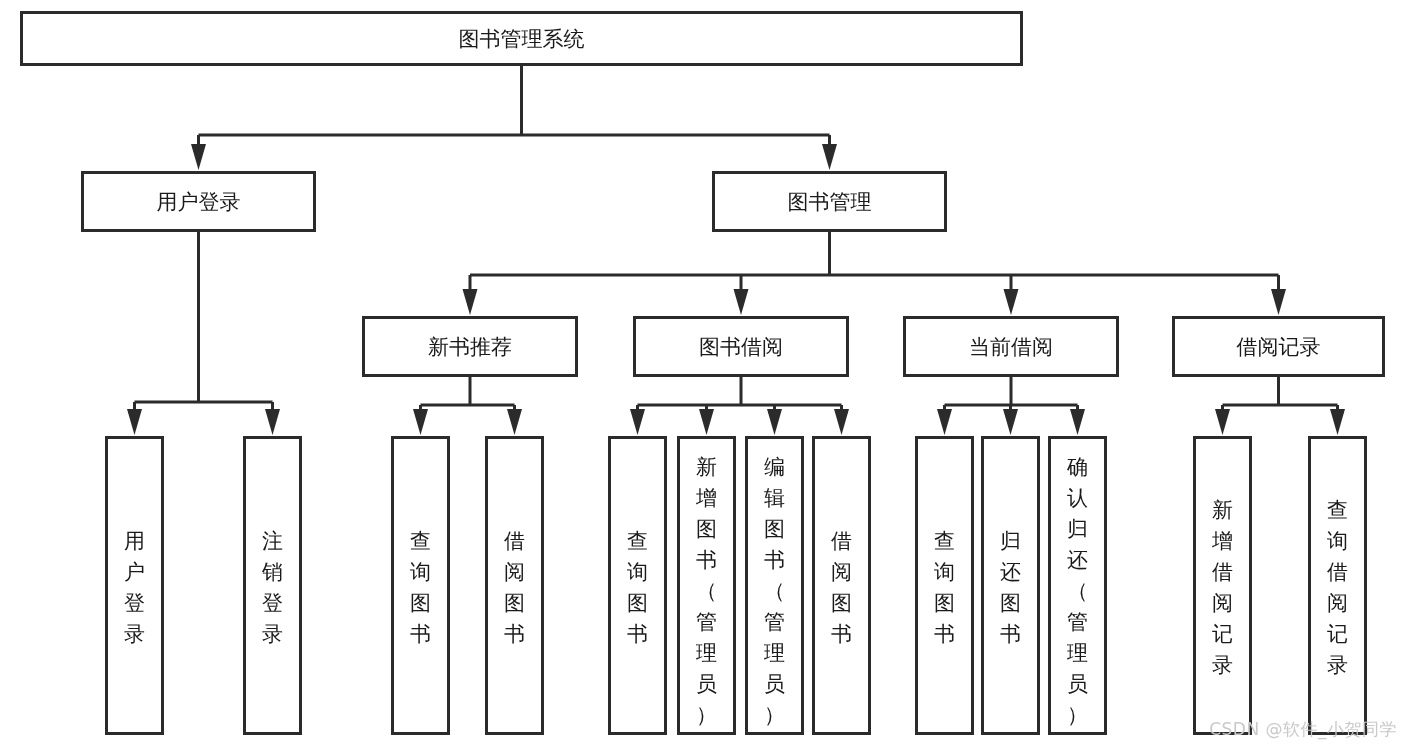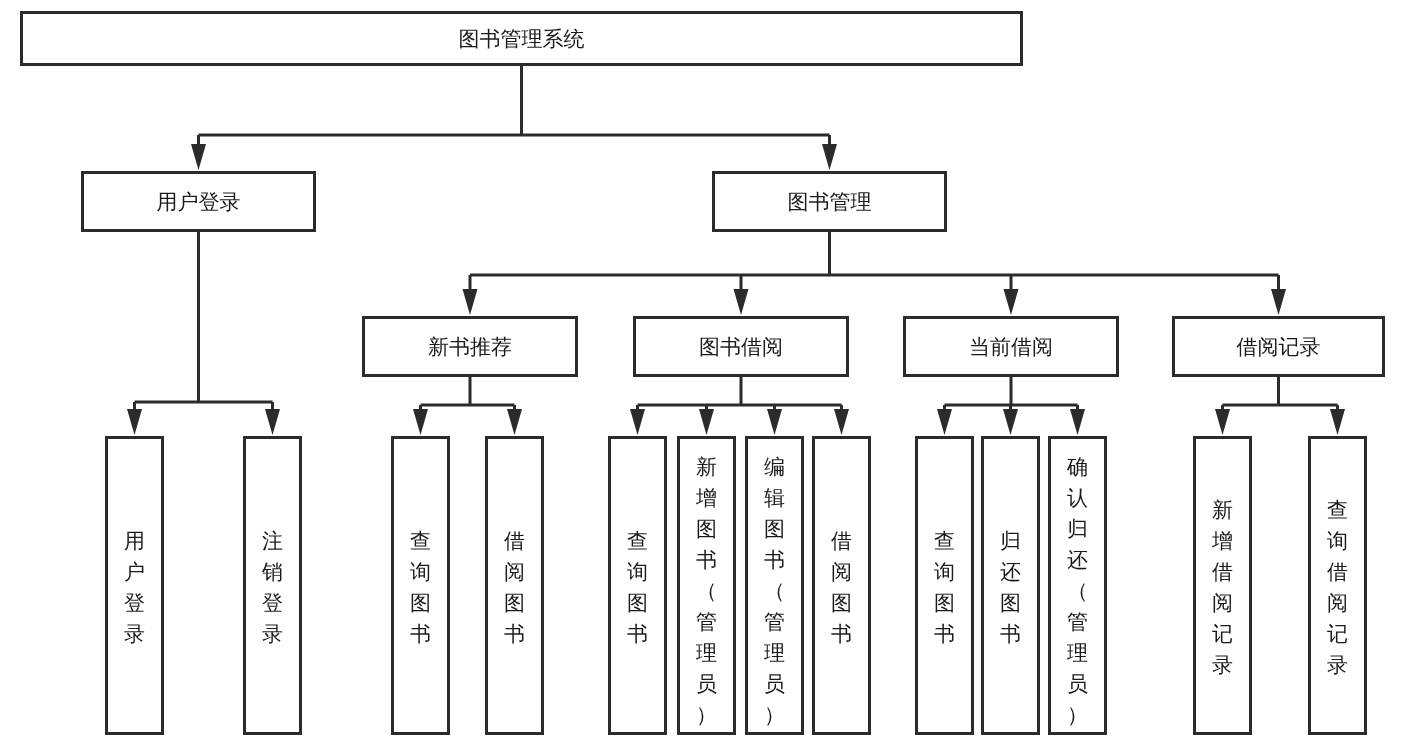--- a/index.html
+++ b/index.html
@@ -202,13 +202,14 @@
         <g>
           <rect class="node-rect" x="1194.5" y="437.5" width="56" height="296"></rect>
           <text class="node-label-vertical" x="1222.5" y="516.68"><tspan x="1222.5" dy="0">新</tspan><tspan x="1222.5" dy="31">增</tspan><tspan x="1222.5" dy="31">借</tspan><tspan x="1222.5" dy="31">阅</tspan><tspan x="1222.5" dy="31">记</tspan><tspan x="1222.5" dy="31">录</tspan></text>
         </g>
         <g>
           <rect class="node-rect" x="1309.5" y="437.5" width="56" height="296"></rect>
           <text class="node-label-vertical" x="1337.5" y="516.68"><tspan x="1337.5" dy="0">查</tspan><tspan x="1337.5" dy="31">询</tspan><tspan x="1337.5" dy="31">借</tspan><tspan x="1337.5" dy="31">阅</tspan><tspan x="1337.5" dy="31">记</tspan><tspan x="1337.5" dy="31">录</tspan></text>
         </g>
       </g>
   </svg>
+  <div class="watermark">CSDN @软件_小贺同学</div>
 </div>
 
 </body></html>

